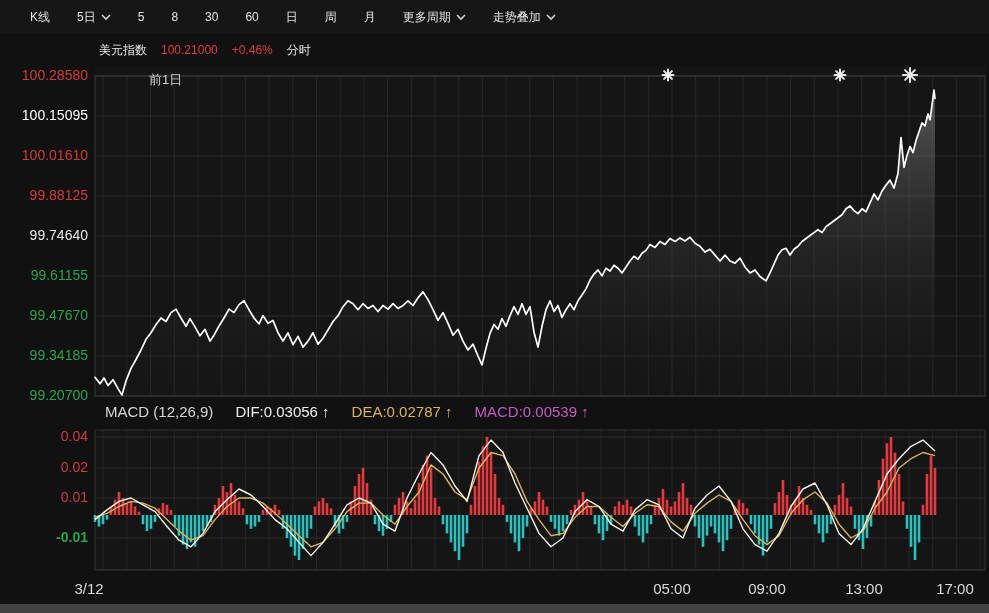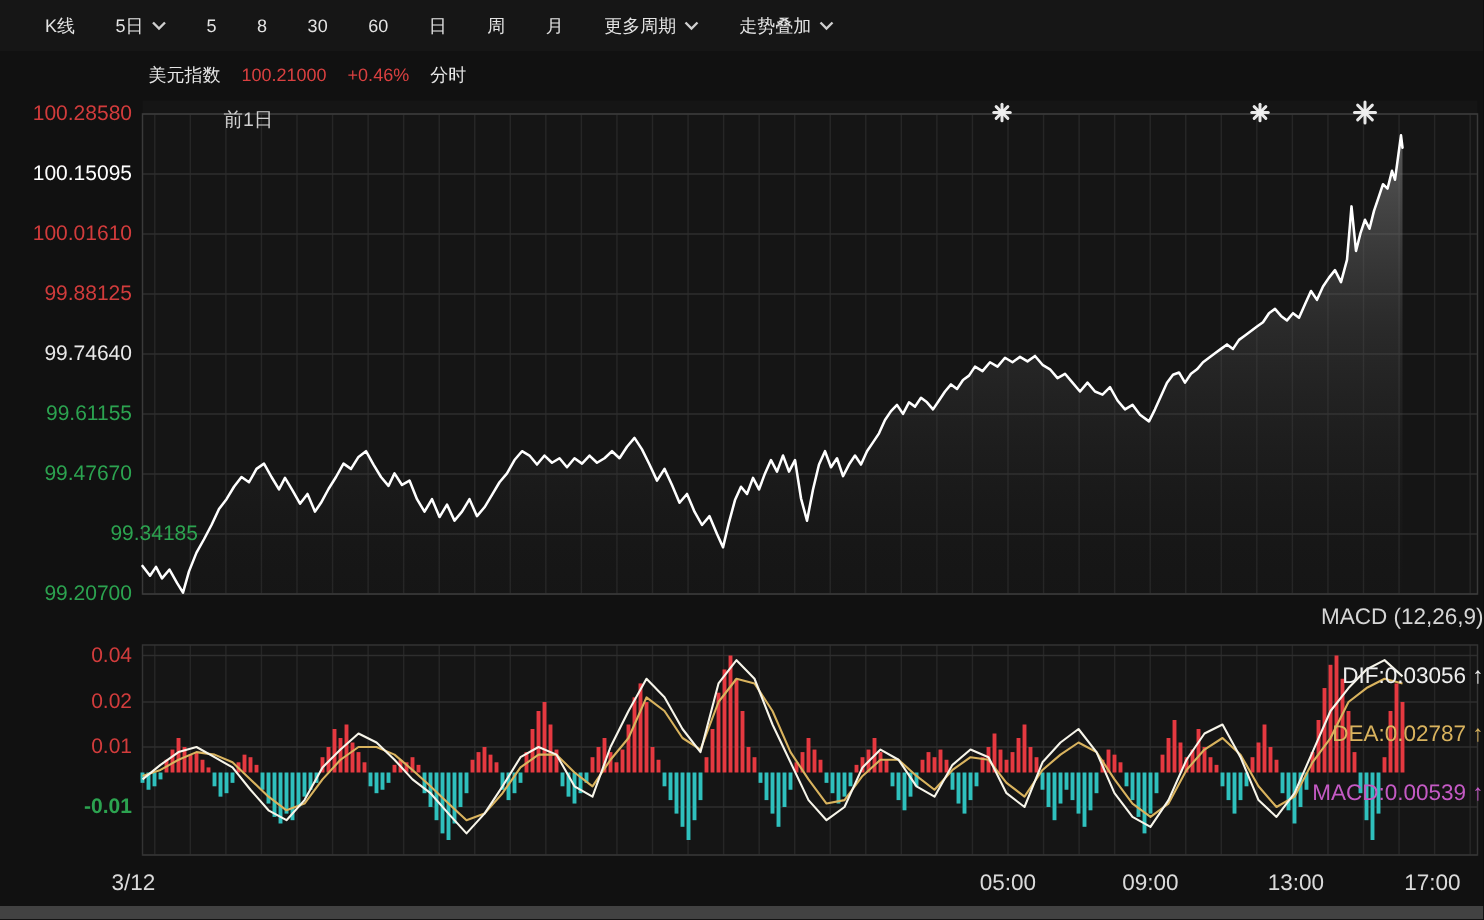--- a/index.html
+++ b/index.html
@@ -9,22 +9,22 @@
            gap:27px;padding-left:30px;box-sizing:border-box;background:#161616;font-size:12px;color:#e3e3e3;}
   .toolbar .item{display:flex;align-items:center;gap:5px;cursor:pointer;white-space:nowrap;}
   .chev{width:10px;height:7px;display:inline-block;}
   .inforow{position:absolute;left:0;top:34px;width:989px;height:32px;display:flex;align-items:center;
            gap:14px;padding-left:99px;box-sizing:border-box;font-size:12px;background:#111;}
   .inforow .red{color:#d94040;}
   .prevday{position:absolute;left:101px;top:71px;font-size:13px;color:#cicfcf;color:#cfcfcf;z-index:5;margin-left:48px;}
   .axis-label{position:absolute;font-size:14px;line-height:17px;}
   #main-yaxis .axis-label,#macd-yaxis .axis-label{width:88px;text-align:right;left:0;}
   #xaxis .axis-label{color:#dadada;font-size:15px;}
-  .macd-header{position:absolute;left:0;top:403px;width:989px;height:25px;display:flex;align-items:flex-end;
-               gap:22px;padding-left:105px;box-sizing:border-box;font-size:15px;color:#d9d9d9;flex-direction:column;}
+  .macd-header{position:absolute;left:0;top:403px;width:989px;height:25px;display:flex;align-items:flex-start;
+               gap:22px;padding-left:105px;box-sizing:border-box;font-size:15px;color:#d9d9d9;}
   svg#chart-svg{position:absolute;left:0;top:0;}
   .bottom-strip{position:absolute;left:0;top:604px;width:989px;height:9px;background:#424242;}
 </style>
 </head>
 <body>
 
 <div class="app">
 
   <div class="toolbar">
     <span class="item">
@@ -435,21 +435,21 @@
   <div class="prevday">前1日</div>
 
   <div id="main-yaxis">
       <div class="axis-label" style="color: rgb(210, 60, 60); top: 67px;">100.28580</div>
       <div class="axis-label" style="color: #ffffff; top: 107px;">100.15095</div>
       <div class="axis-label" style="color: rgb(210, 60, 60); top: 147px;">100.01610</div>
       <div class="axis-label" style="color: rgb(210, 60, 60); top: 187px;">99.88125</div>
       <div class="axis-label" style="color: rgb(233, 233, 233); top: 227px;">99.74640</div>
       <div class="axis-label" style="color: rgb(44, 163, 80); top: 267px;">99.61155</div>
       <div class="axis-label" style="color: rgb(44, 163, 80); top: 307px;">99.47670</div>
-      <div class="axis-label" style="color: rgb(44, 163, 80); top: 347px; padding-left: 44px;">99.34185</div>
+      <div class="axis-label" style="color: rgb(44, 163, 80); top: 347px;">99.34185</div>
       <div class="axis-label" style="color: rgb(44, 163, 80); top: 387px;">99.20700</div>
     </div>
 
   <div class="macd-header">
     <span style="color:#d6d6d6">MACD (12,26,9)</span>
     <span style="color:#eeeeee">DIF:0.03056 ↑</span>
     <span style="color:#d9b35e">DEA:0.02787 ↑</span>
     <span style="color:#c45ac4">MACD:0.00539 ↑</span>
   </div>
 

